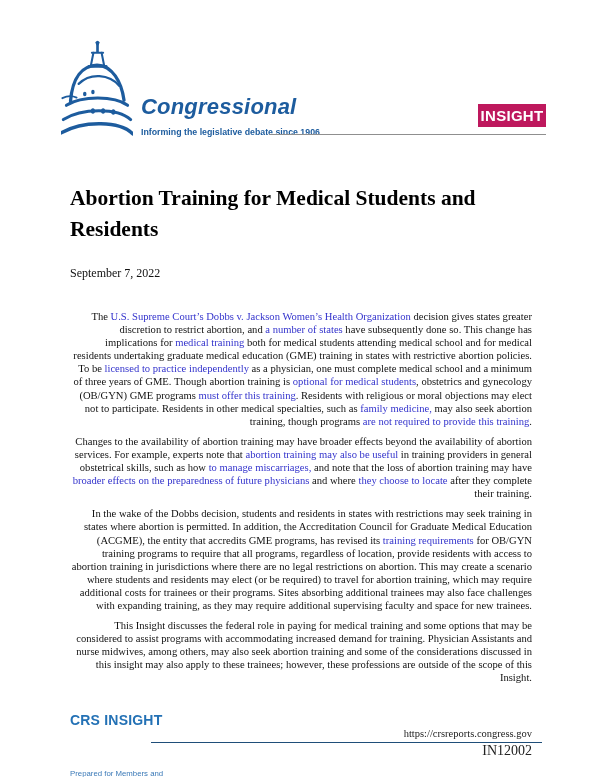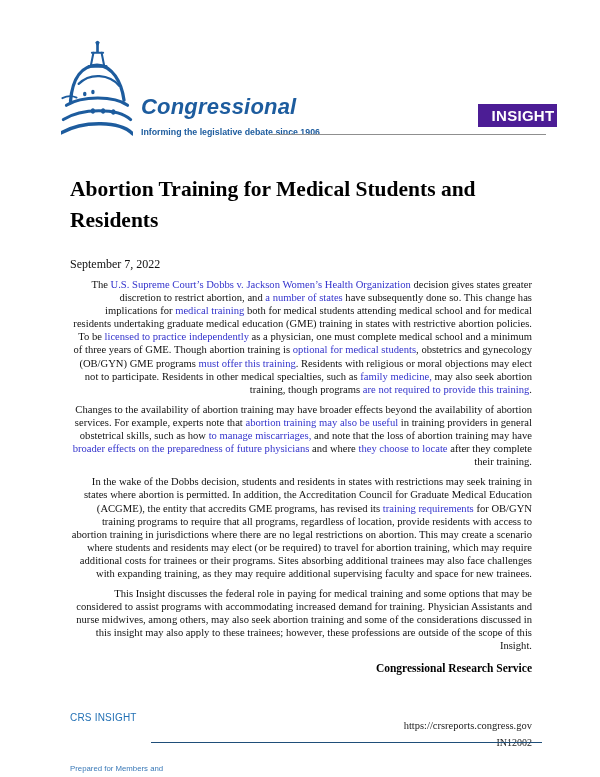--- a/index.html
+++ b/index.html
@@ -17,41 +17,41 @@
   .logo-line1{top:96px;}
   .logo-line2{top:112px;}
   .tagline{
     position:absolute;left:141px;top:127px;color:#1d5c9e;
     font-family:"Liberation Sans",sans-serif;font-weight:bold;
     font-size:8.8px;white-space:nowrap;
   }
   .header-rule{position:absolute;left:269px;top:134px;width:277px;border-top:1.5px solid #8f8f8f;}
   .insight-badge{
     position:absolute;left:478px;top:104px;width:68px;height:23px;
-    background:#4c1d95;color:#ffffff;display:flex;align-items:center;justify-content:center;
-    font-family:"Liberation Sans",sans-serif;font-weight:bold;font-size:15px;letter-spacing:.3px;padding-left:11px;
+    background:#be185d;color:#ffffff;display:flex;align-items:center;justify-content:center;
+    font-family:"Liberation Sans",sans-serif;font-weight:bold;font-size:15px;letter-spacing:.3px;
   }
   
-  .main{position:absolute;left:70px;top:174px;width:462px;}
+  .main{position:absolute;left:70px;top:183px;width:462px;}
   h1.doc-title{
     margin:0 0 21px 0;max-width:460px;color:#000;
     font-size:21.5px;line-height:31px;font-weight:bold;
   }
-  .doc-date{font-size:12px;margin:0 0 6px 0;color:#111;}
+  .doc-date{font-size:12px;margin:0 0 29px 0;color:#111;}
   .body-text p{
     margin:0 0 7px 0;font-size:10.6px;line-height:13.1px;color:#111;text-align:right;
   }
   .body-text a.link{color:#3333cc;text-decoration:none;cursor:pointer;}
   .sig{text-align:right;margin-top:6px;}
   .sig-org{font-weight:bold;font-size:11.5px;line-height:17px;color:#000;}
   .sig-url{font-size:10.5px;line-height:17px;color:#222;margin-top:40px;}
-  .sig-id{font-size:10px;line-height:17px;color:#222;}
+  .sig-id{font-size:14px;line-height:17px;color:#222;}
   
   .footer-left{position:absolute;left:70px;top:712px;font-family:"Liberation Sans",sans-serif;}
-  .fl-label{font-size:10px;font-weight:normal;color:#2371b5;letter-spacing:.2px;margin-bottom:9px;}
+  .fl-label{font-size:14px;font-weight:bold;color:#2371b5;letter-spacing:.2px;margin-bottom:9px;}
   .fl-line{font-size:7.8px;line-height:11px;color:#3a79b7;margin-top:40px;}
   .footer-rule{position:absolute;left:151px;top:742px;width:391px;border-top:1.2px solid #1f4e79;}
 </style>
 </head>
 <body>
 
 <div class="page">
 
   <svg class="dome" viewBox="0 0 70 101" xmlns="http://www.w3.org/2000/svg">
     <g fill="none" stroke="#1d5c9e" stroke-linecap="round">
@@ -81,21 +81,20 @@
   <div class="main">
     <h1 class="doc-title">Abortion Training for Medical Students and Residents</h1>
     <div class="doc-date">September 7, 2022</div>
     <div class="body-text">
         <p><span>The </span><a class="link">U.S. Supreme Court’s Dobbs v. Jackson Women’s Health Organization</a><span> decision gives states greater discretion to restrict abortion, and </span><a class="link">a number of states</a><span> have subsequently done so. This change has implications for </span><a class="link">medical training</a><span> both for medical students attending medical school and for medical residents undertaking graduate medical education (GME) training in states with restrictive abortion policies. To be </span><a class="link">licensed to practice independently</a><span> as a physician, one must complete medical school and a minimum of three years of GME. Though abortion training is </span><a class="link">optional for medical students</a><span>, obstetrics and gynecology (OB/GYN) GME programs </span><a class="link">must offer this training</a><span>. Residents with religious or moral objections may elect not to participate. Residents in other medical specialties, such as </span><a class="link">family medicine,</a><span> may also seek abortion training, though programs </span><a class="link">are not required to provide this training</a><span>.</span></p>
         <p><span>Changes to the availability of abortion training may have broader effects beyond the availability of abortion services. For example, experts note that </span><a class="link">abortion training may also be useful</a><span> in training providers in general obstetrical skills, such as how </span><a class="link">to manage miscarriages,</a><span> and note that the loss of abortion training may have </span><a class="link">broader effects on the preparedness of future physicians</a><span> and where </span><a class="link">they choose to locate</a><span> after they complete their training.</span></p>
         <p><span>In the wake of the Dobbs decision, students and residents in states with restrictions may seek training in states where abortion is permitted. In addition, the Accreditation Council for Graduate Medical Education (ACGME), the entity that accredits GME programs, has revised its </span><a class="link">training requirements</a><span> for OB/GYN training programs to require that all programs, regardless of location, provide residents with access to abortion training in jurisdictions where there are no legal restrictions on abortion. This may create a scenario where students and residents may elect (or be required) to travel for abortion training, which may require additional costs for trainees or their programs. Sites absorbing additional trainees may also face challenges with expanding training, as they may require additional supervising faculty and space for new trainees.</span></p>
         <p><span>This Insight discusses the federal role in paying for medical training and some options that may be considered to assist programs with accommodating increased demand for training. Physician Assistants and nurse midwives, among others, may also seek abortion training and some of the considerations discussed in this insight may also apply to these trainees; however, these professions are outside of the scope of this Insight.</span></p>
       </div>
     <div class="sig">
-      <div class="sig-org">Congressional Research Service</div>
       <div class="sig-url">https://crsreports.congress.gov</div>
       <div class="sig-id">IN12002</div>
     </div>
   </div>
 
   <div class="footer-left">
     <div class="fl-label">CRS INSIGHT</div>
     <div class="fl-line">Prepared for Members and</div>
     <div class="fl-line">Committees of Congress</div>
   </div>

